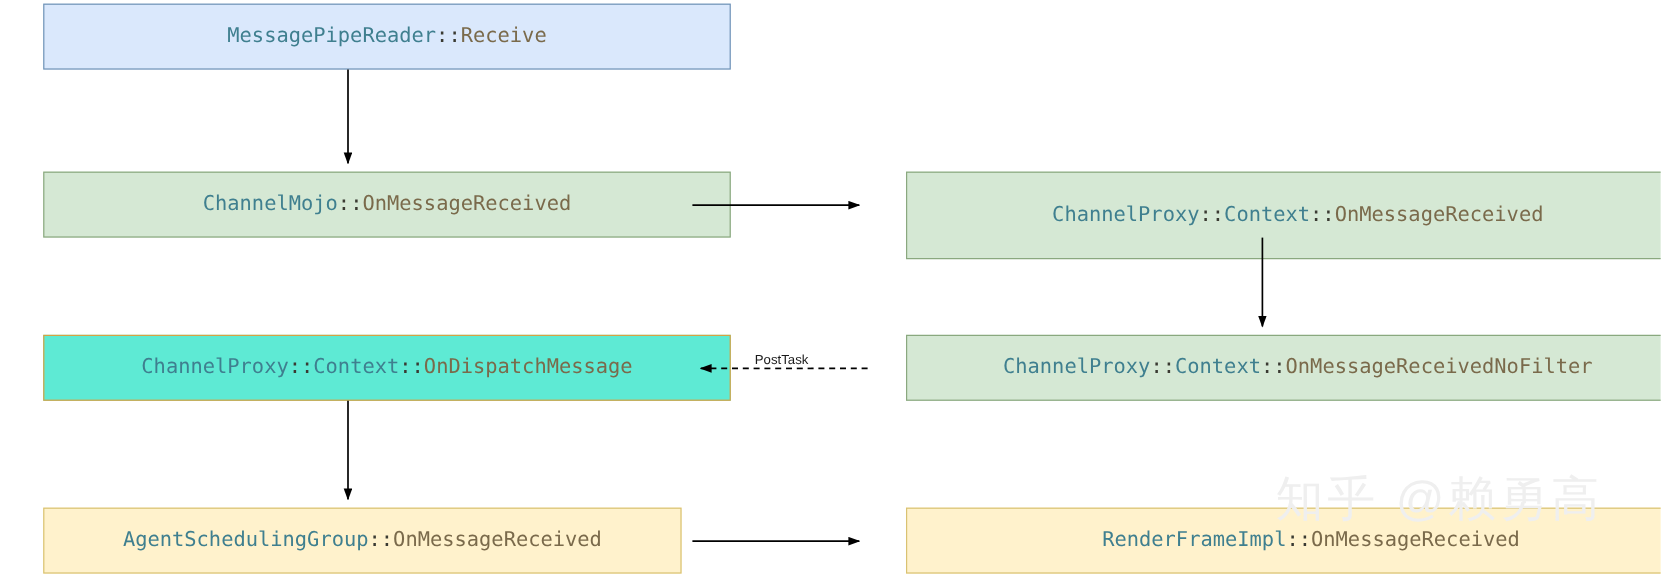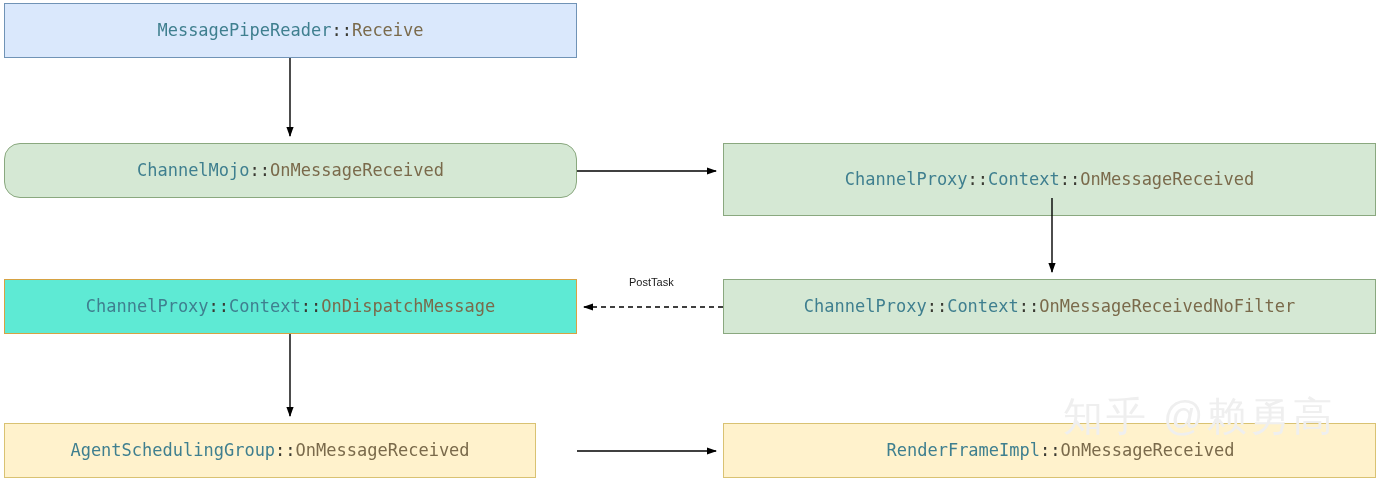--- a/index.html
+++ b/index.html
@@ -20,20 +20,21 @@
     box-sizing: border-box;
     border: 1px solid #000;
     display: flex;
     align-items: center;
     justify-content: center;
     font-family: "DejaVu Sans Mono", monospace;
     font-size: 17px;
     line-height: 1;
     white-space: nowrap;
     letter-spacing: 0px;
+    margin-left: 32px;
   }
   .node .lbl {
     display: inline-block;
   }
   
   .tok-cls  { color: #3f7f8f; }
   .tok-sep  { color: #3a3a32; }
   .tok-fn   { color: #7a6a4b; }
 
   .fill-blue   { background: #dae8fc; border-color: #7093b6; }
@@ -50,20 +51,21 @@
 
   .edge-label {
     position: absolute;
     font-family: "Liberation Sans", sans-serif;
     font-size: 11px;
     color: #1a1a1a;
     background: #ffffff;
     padding: 0 2px;
     white-space: nowrap;
     line-height: 1;
+    margin-top: 18px;
   }
 
   .watermark {
     position: absolute;
     font-family: "Liberation Sans", sans-serif;
     font-size: 40px;
     color: #efefef;
     letter-spacing: 3px;
     white-space: nowrap;
     line-height: 1;
@@ -72,21 +74,21 @@
 </style>
 </head>
 <body>
 
 <div id="canvas">
 
   <div class="node fill-blue" style="left:4px; top:3px; width:573px; height:55px;">
     <span class="lbl"><span class="tok-cls">MessagePipeReader</span><span class="tok-sep">::</span><span class="tok-fn">Receive</span></span>
   </div>
 
-  <div class="node fill-green" style="left:4px; top:143px; width:573px; height:55px;border-radius:16px;">
+  <div class="node fill-green" style="left:4px; top:143px; width:573px; height:55px;">
     <span class="lbl"><span class="tok-cls">ChannelMojo</span><span class="tok-sep">::</span><span class="tok-fn">OnMessageReceived</span></span>
   </div>
 
   <div class="node fill-green" style="left:723px; top:143px; width:653px; height:73px;">
     <span class="lbl"><span class="tok-cls">ChannelProxy</span><span class="tok-sep">::</span><span class="tok-cls">Context</span><span class="tok-sep">::</span><span class="tok-fn">OnMessageReceived</span></span>
   </div>
 
   <div class="node fill-orange" style="left:4px; top:279px; width:573px; height:55px;">
     <span class="lbl"><span class="tok-cls">ChannelProxy</span><span class="tok-sep">::</span><span class="tok-cls">Context</span><span class="tok-sep">::</span><span class="tok-fn">OnDispatchMessage</span></span>
   </div>

